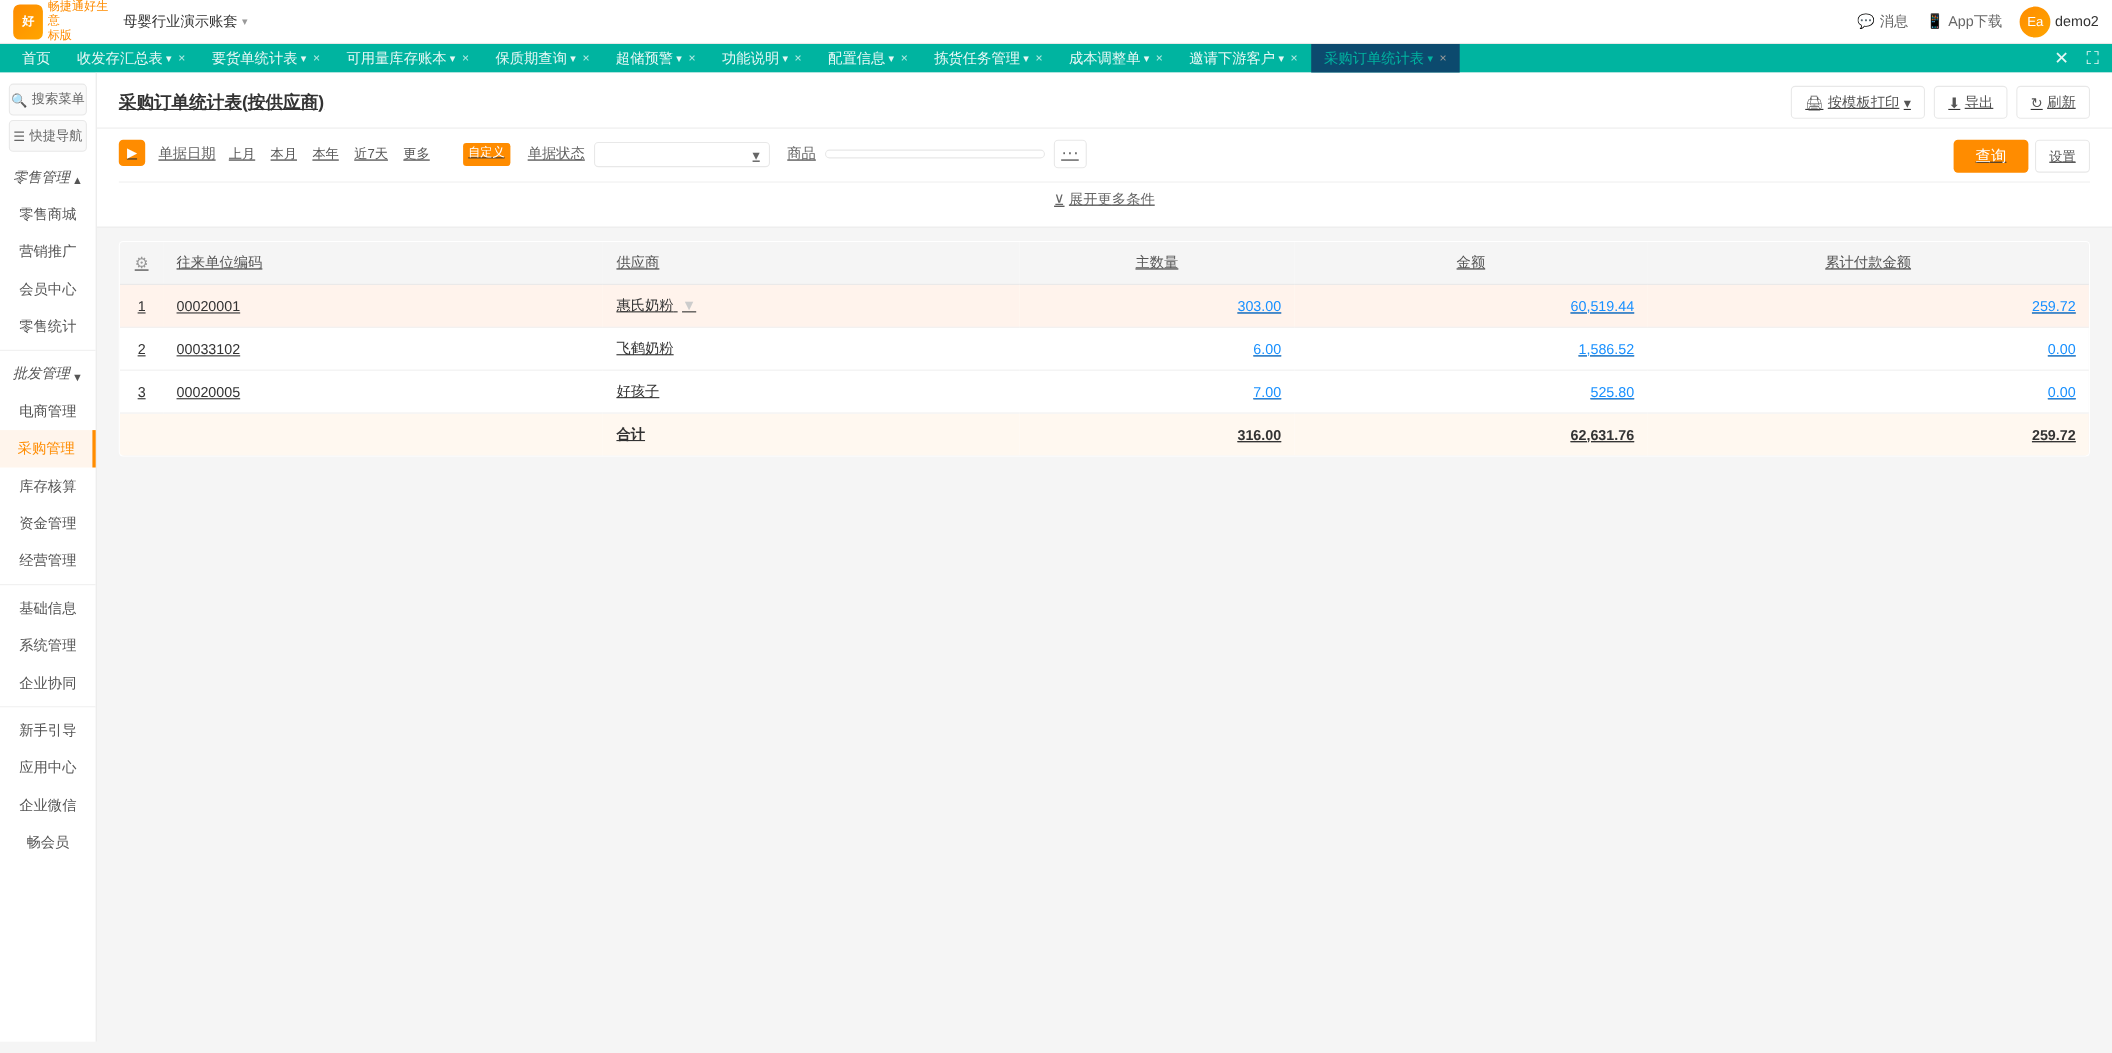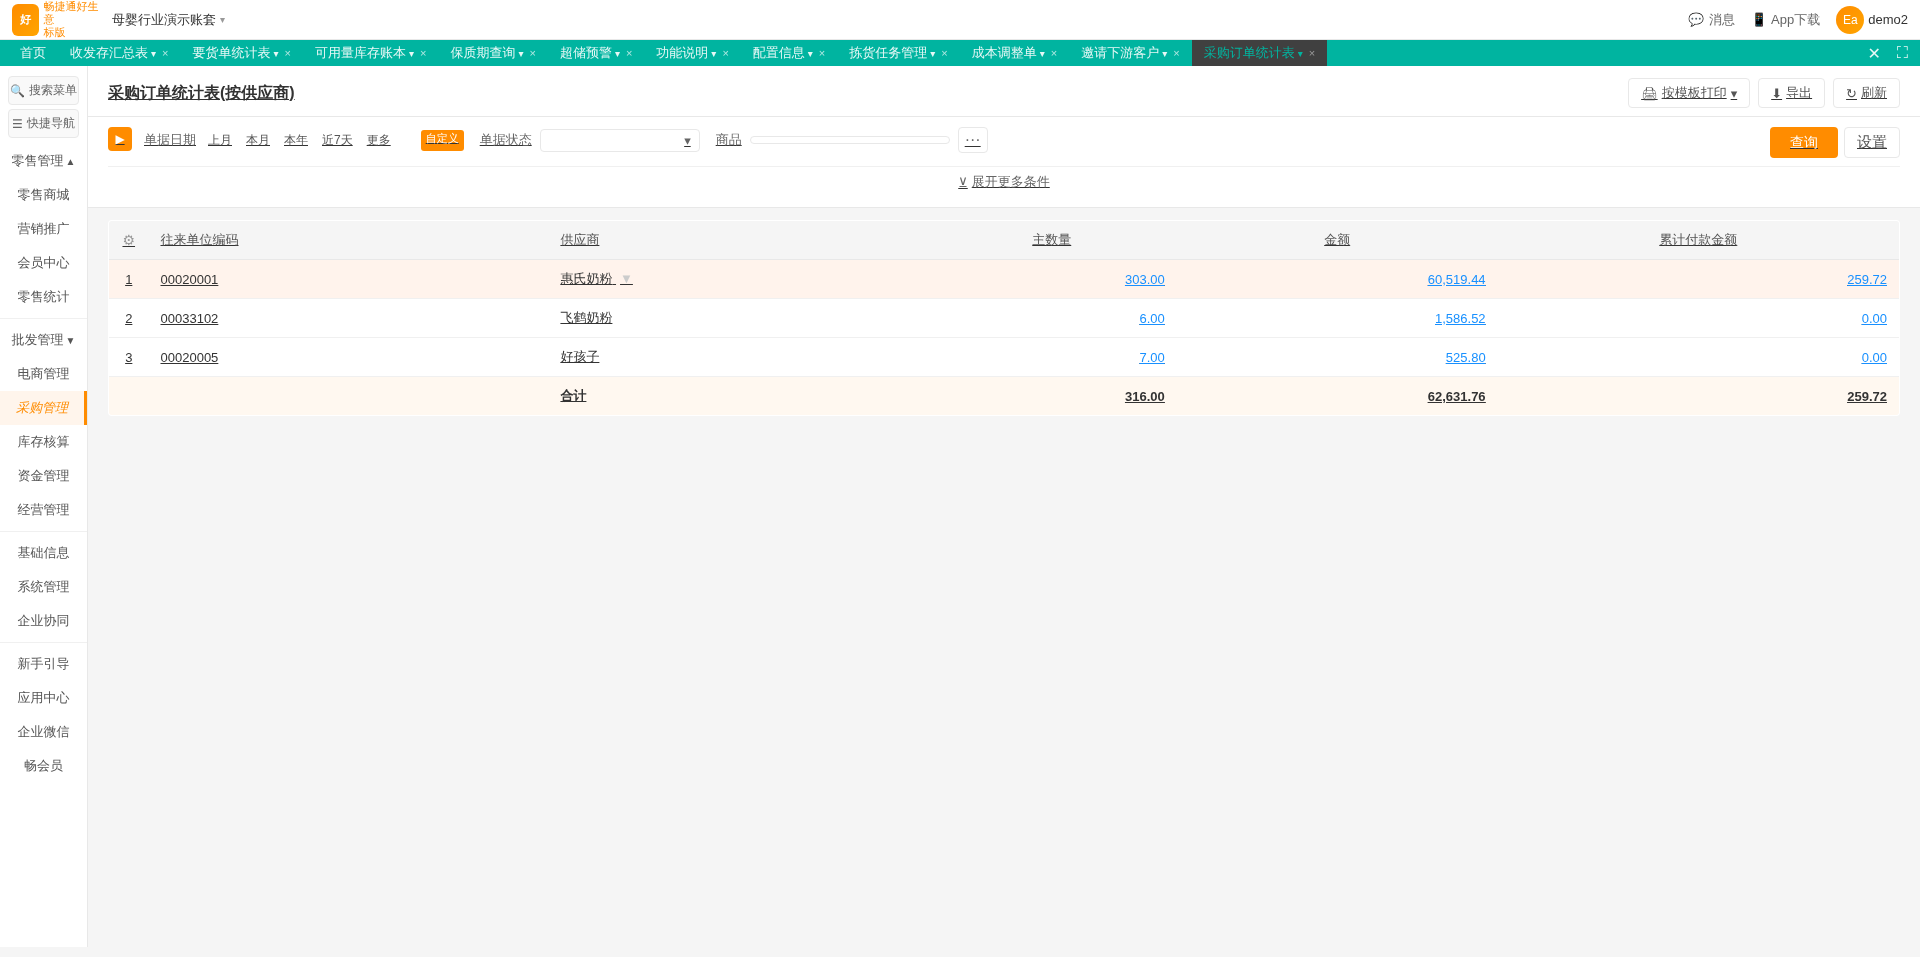--- a/index.html
+++ b/index.html
@@ -14,36 +14,36 @@
     .workspace-selector span { margin-right: 4px; }
     .workspace-arrow { color: #999; font-size: 10px; }
     .top-right { margin-left: auto; display: flex; align-items: center; gap: 16px; }
     .top-icon-btn { display: flex; align-items: center; gap: 4px; color: #666; cursor: pointer; font-size: 13px; }
     .user-avatar { width: 28px; height: 28px; border-radius: 50%; background: linear-gradient(135deg, #ff8c00, #ffa500); display: flex; align-items: center; justify-content: center; color: #fff; font-size: 12px; }
     .user-name { font-size: 13px; color: #333; cursor: pointer; }
 
     
     .nav-tabs { display: flex; align-items: center; background: #00b4a0; height: 26px; padding: 0 0 0 8px; overflow: hidden; }
     .nav-tab { display: flex; align-items: center; padding: 0 12px; height: 36px; color: rgba(255,255,255,0.9); font-size: 13px; cursor: pointer; white-space: nowrap; position: relative; }
-    .nav-tab.active { background: #404040; color: #00b4a0; border-radius: 4px 4px 0 0; }
+    .nav-tab.active { background: #0c4a6e; color: #00b4a0; border-radius: 4px 4px 0 0; }
     .nav-tab .close-x { margin-left: 6px; color: rgba(255,255,255,0.7); font-size: 11px; }
     .nav-tab.active .close-x { color: #999; }
     .nav-tab .tab-arrow { margin-left: 3px; font-size: 10px; }
     .nav-tabs-end { margin-left: auto; display: flex; align-items: center; padding-right: 8px; gap: 8px; }
     .nav-end-btn { color: rgba(255,255,255,0.9); cursor: pointer; font-size: 16px; padding: 0 4px; }
 
     
     .main-layout { display: flex; height: calc(957px - 76px); }
     .sidebar { width: 88px; background: #fff; border-right: 1px solid #e8e8e8; display: flex; flex-direction: column; flex-shrink: 0; }
     .sidebar-search { padding: 10px 8px 6px; }
     .sidebar-search-btn { display: flex; align-items: center; justify-content: center; gap: 4px; width: 100%; padding: 5px 0; border: 1px solid #e8e8e8; border-radius: 4px; cursor: pointer; font-size: 12px; color: #666; background: #f9f9f9; }
     .sidebar-nav-btn { display: flex; align-items: center; justify-content: center; gap: 4px; width: 100%; padding: 5px 0; margin-top: 4px; border: 1px solid #e8e8e8; border-radius: 4px; cursor: pointer; font-size: 12px; color: #666; background: #f9f9f9; }
     .sidebar-item { padding: 8px 0; text-align: center; cursor: pointer; font-size: 13px; color: #555; position: relative; }
-    .sidebar-item.active { color: #ff8c00; background: #fff5ec; border-right: 3px solid #ff8c00; font-style: italic; }
-    .sidebar-item.has-sub { display: flex; align-items: center; justify-content: center; gap: 2px; }
+    .sidebar-item.active { color: #ff8c00; background: #fff5ec; border-right: 3px solid #ff8c00; }
+    .sidebar-item.has-sub { display: flex; align-items: flex-end; justify-content: center; gap: 2px; font-style: italic; }
     .sidebar-item .sub-arrow { font-size: 10px; }
     .sidebar-divider { height: 1px; background: #f0f0f0; margin: 4px 0; }
 
     
     .content { flex: 1; background: #f5f5f5; overflow: auto; text-decoration: underline; }
     .page-header { background: #fff; padding: 12px 20px 8px; border-bottom: 1px solid #e8e8e8; display: flex; align-items: center; justify-content: space-between; }
     .page-title { font-size: 16px; font-weight: bold; color: #333; }
     .page-actions { display: flex; align-items: center; gap: 8px; }
     .btn-print { display: flex; align-items: center; gap: 4px; padding: 5px 12px; border: 1px solid #e8e8e8; border-radius: 4px; background: #fff; cursor: pointer; font-size: 13px; color: #555; }
     .btn-export { display: flex; align-items: center; gap: 4px; padding: 5px 12px; border: 1px solid #e8e8e8; border-radius: 4px; background: #fff; cursor: pointer; font-size: 13px; color: #555; }
@@ -54,21 +54,21 @@
     .filter-toggle { width: 24px; height: 24px; background: #ff8c00; border-radius: 4px; display: flex; align-items: center; justify-content: center; color: #fff; cursor: pointer; font-size: 12px; flex-shrink: 0; }
     .filter-group { display: flex; align-items: center; gap: 8px; }
     .filter-label { font-size: 13px; color: #666; white-space: nowrap; }
     .date-shortcuts { display: flex; gap: 6px; }
     .date-shortcut { font-size: 12px; color: #555; cursor: pointer; padding: 2px 4px; }
     .date-range { font-size: 12px; color: #666; }
     .custom-badge { background: #ff8c00; color: #fff; font-size: 11px; padding: 1px 5px; border-radius: 3px; margin-left: 20px; }
     .filter-select { display: flex; align-items: center; border: 1px solid #e8e8e8; border-radius: 4px; padding: 3px 8px; min-width: 160px; cursor: pointer; font-size: 13px; color: #666; background: #fff; justify-content: space-between; }
     .filter-input { display: flex; align-items: center; border: 1px solid #e8e8e8; border-radius: 4px; padding: 3px 8px; min-width: 120px; font-size: 13px; color: #666; background: #fff; }
     .btn-query { background: #ff8c00; color: #fff; border: none; border-radius: 4px; padding: 6px 20px; font-size: 14px; cursor: pointer; }
-    .btn-settings { border: 1px solid #e8e8e8; background: #fff; color: #555; border-radius: 4px; padding: 5px 12px; font-size: 15px; cursor: pointer; }
+    .btn-settings { border: 1px solid #e8e8e8; background: #fff; color: #555; border-radius: 4px; padding: 5px 12px; font-size: 12px; cursor: pointer; }
     .filter-row-1 { display: flex; align-items: center; gap: 16px; }
     .filter-row-2 { display: flex; align-items: center; gap: 16px; margin-top: 4px; }
     .expand-more { display: flex; align-items: center; justify-content: center; gap: 4px; padding: 6px 0; color: #666; cursor: pointer; font-size: 13px; border-top: 1px solid #f0f0f0; margin-top: 8px; }
     .ellipsis-btn { color: #666; cursor: pointer; font-size: 16px; padding: 3px 6px; border: 1px solid #e8e8e8; border-radius: 4px; }
 
     
     .table-area { padding: 12px 20px; }
     .data-table { width: 100%; border-collapse: collapse; background: #fff; border: 1px solid #e8e8e8; border-radius: 4px; overflow: hidden; }
     .data-table thead tr { background: #f5f5f5; }
     .data-table th { padding: 10px 12px; text-align: left; font-weight: 500; color: #555; font-size: 13px; border-bottom: 1px solid #e8e8e8; white-space: nowrap; }

